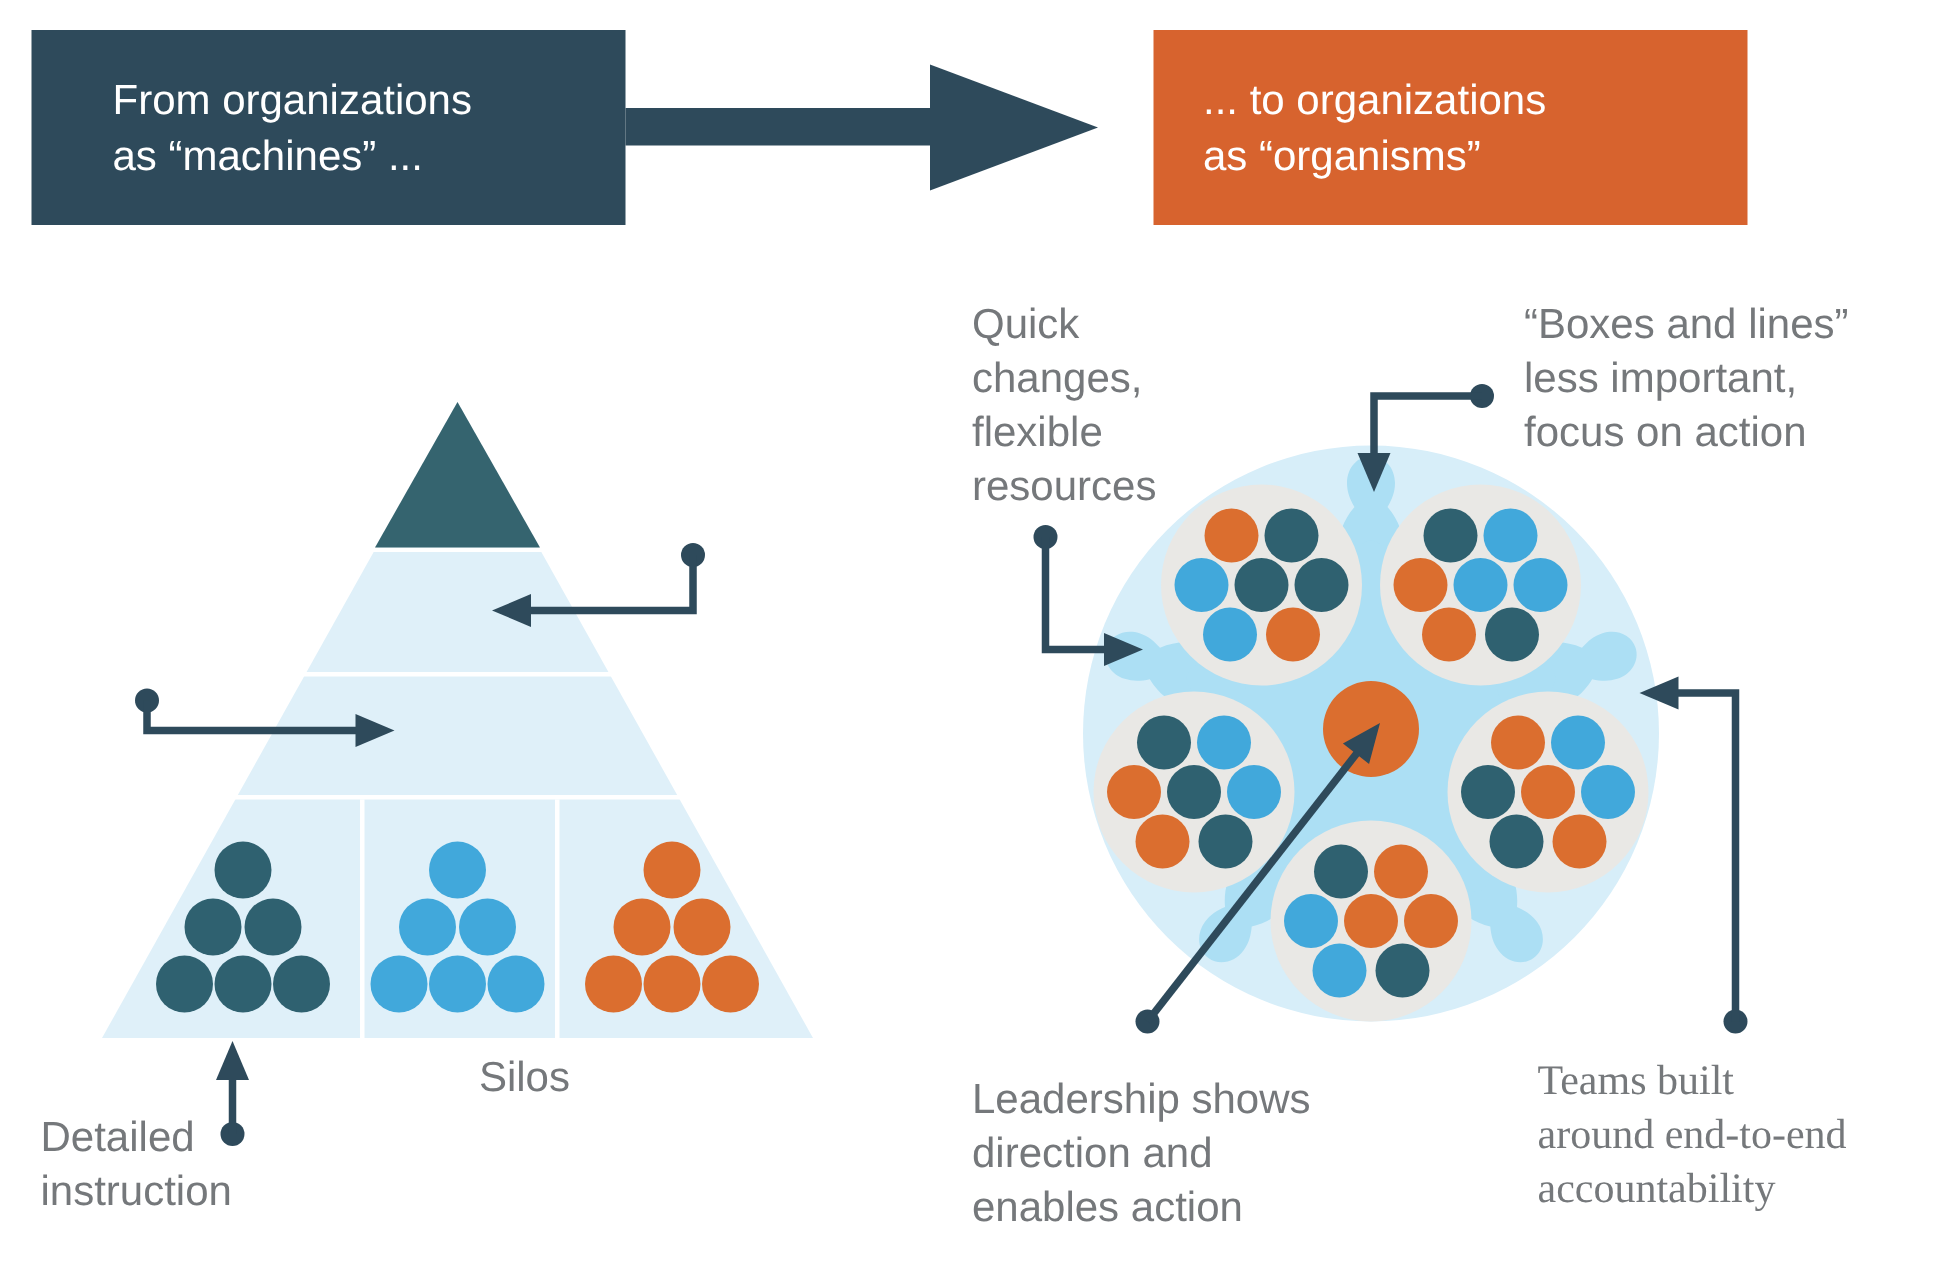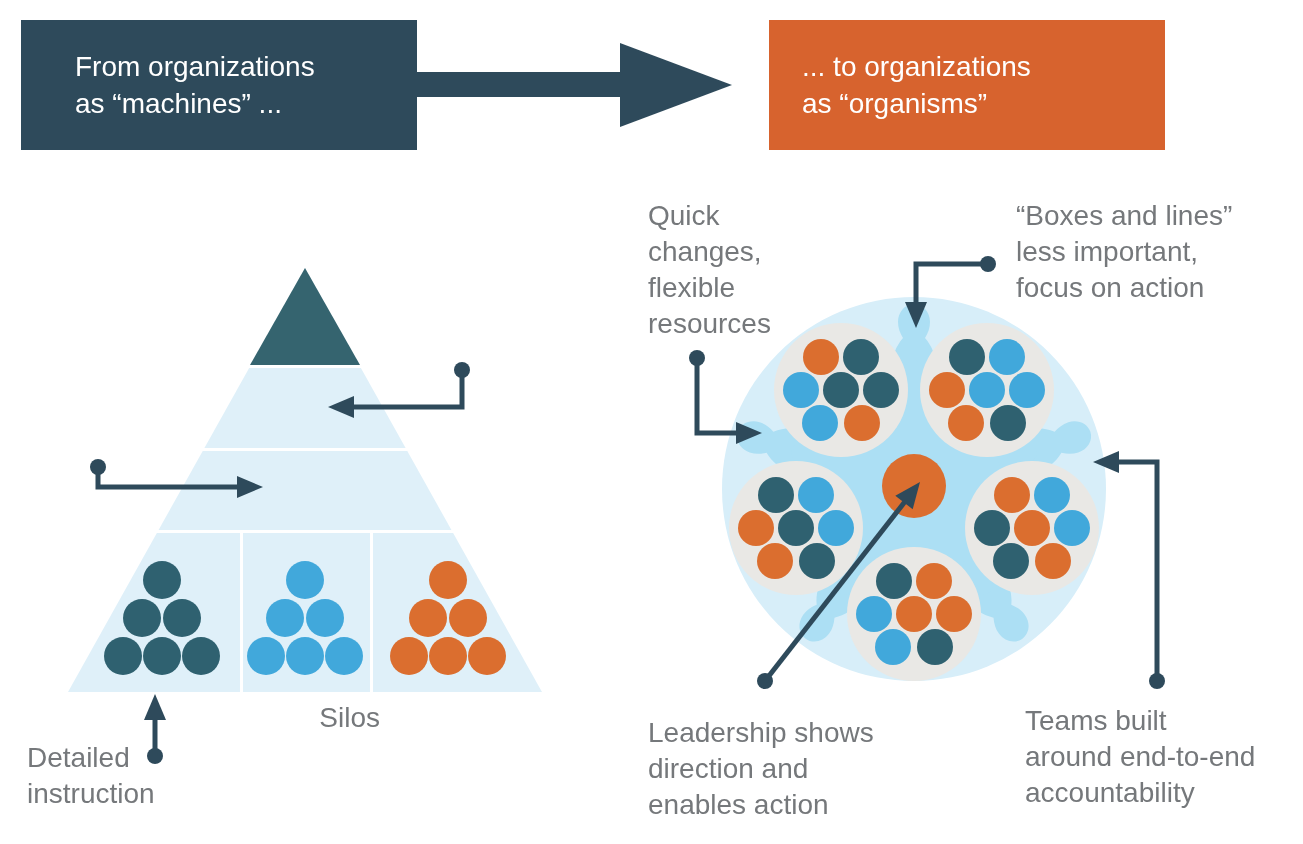--- a/index.html
+++ b/index.html
@@ -170,16 +170,16 @@
   <div class="label" style="left:648px;top:198px;">Quick
 changes,
 flexible
 resources</div>
   <div class="label" style="left:1016px;top:198px;">“Boxes and lines”
 less important,
 focus on action</div>
   <div class="label" style="left:648px;top:703px;margin-top:12px;">Leadership shows
 direction and
 enables action</div>
-  <div class="label" style="left:1025px;top:703px;">Teams built
+  <div class="label" style="left:1025px;top:703px;font-family:Liberation Serif, serif;">Teams built
 around end-to-end
 accountability</div>
 </div>
 
 </body></html>

